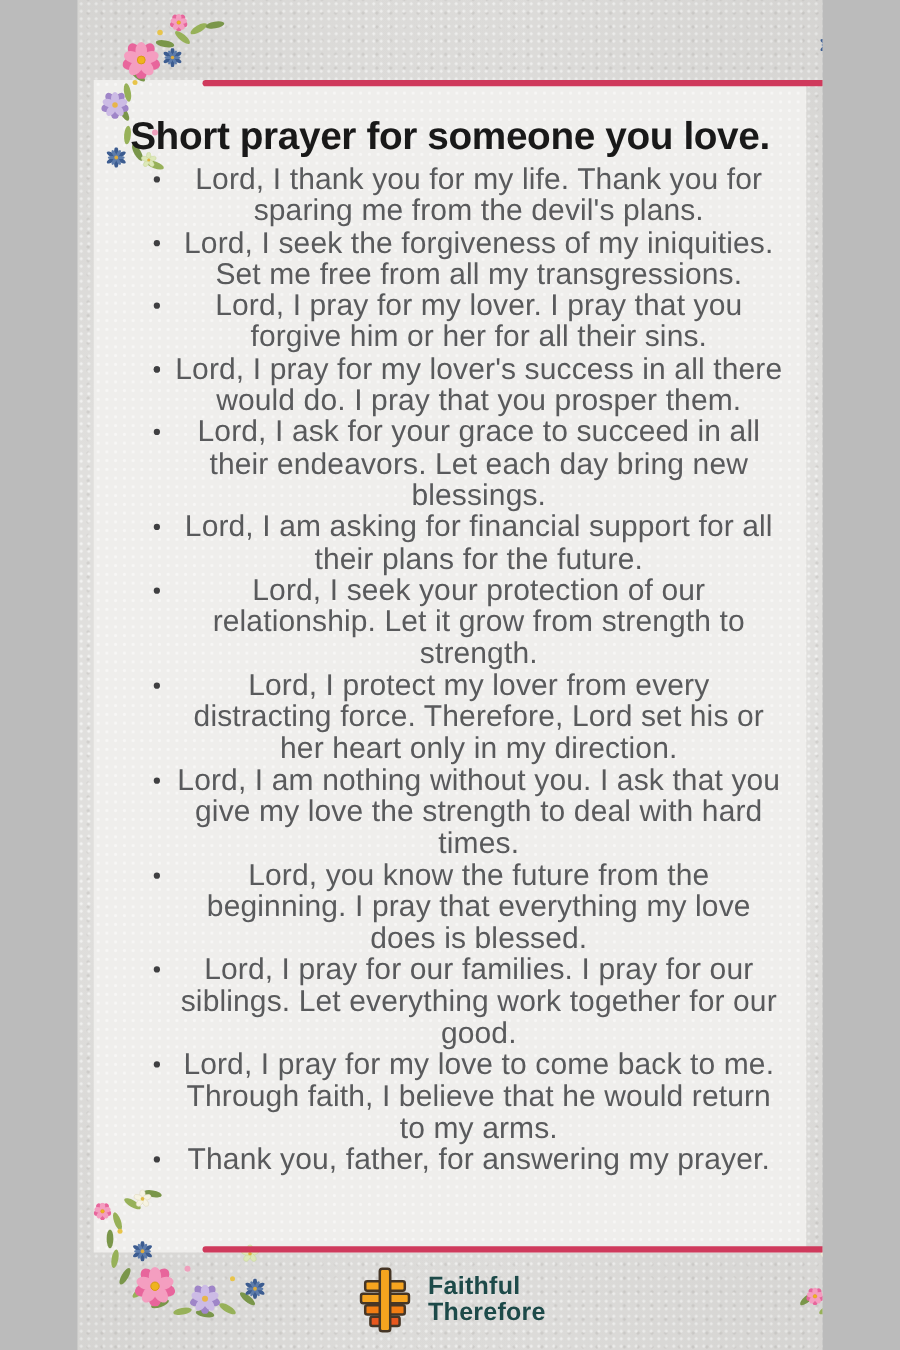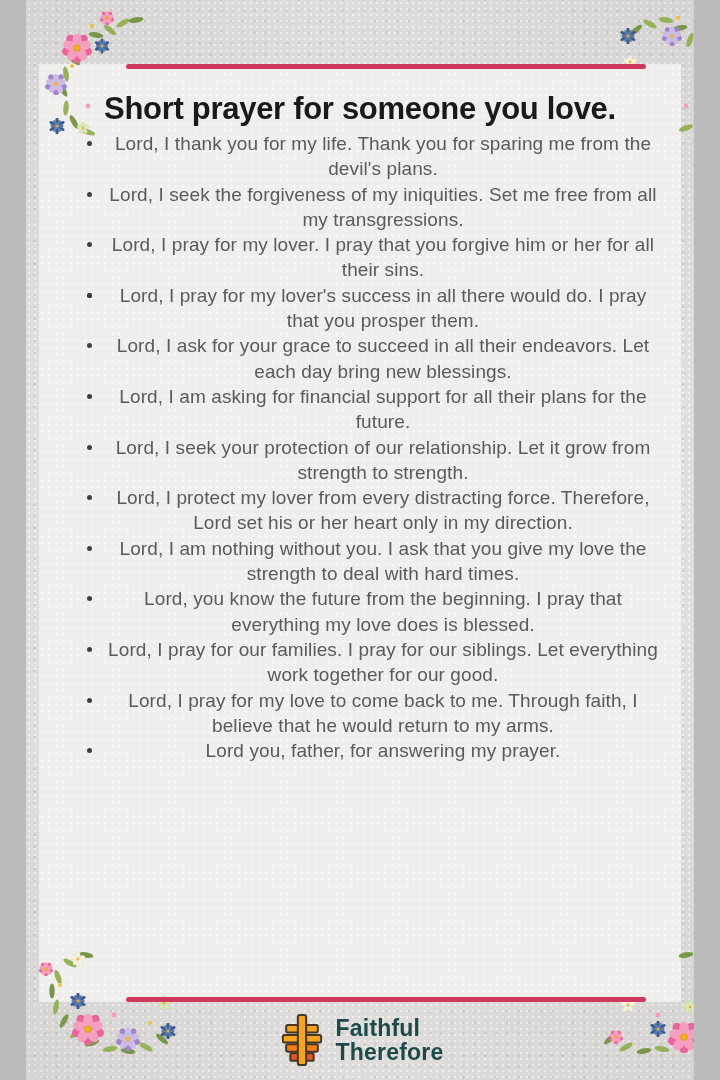--- a/index.html
+++ b/index.html
@@ -9,21 +9,21 @@
     --logo-text:#1d4a49;
     --cross-amber:#f6a41f;
     --cross-orange:#f17d13;
     --cross-flame:#e9571d;
     --background:#e0dfdd;
     --panel:#efeeec;
   }
   html,body{margin:0;padding:0;}
   body{background:#bbb;font-family:"Liberation Sans","DejaVu Sans",sans-serif;}
   .canvas{
-    position:relative;width:668px;height:1080px;margin:0 auto;overflow:hidden;
+    position:relative;width:596px;height:1080px;margin:0 auto;overflow:hidden;
     background-color:var(--background);
     background-image:
       radial-gradient(circle at 0 0, rgba(120,118,114,.10), transparent 30%),
       radial-gradient(circle at 100% 0, rgba(120,118,114,.10), transparent 30%),
       radial-gradient(circle at 0 100%, rgba(120,118,114,.10), transparent 30%),
       radial-gradient(circle at 100% 100%, rgba(120,118,114,.10), transparent 30%),
       radial-gradient(rgba(255,255,255,.6) 1px, transparent 1.4px),
       radial-gradient(rgba(150,148,144,.22) 1px, transparent 1.5px);
     background-size:100% 100%,100% 100%,100% 100%,100% 100%,6px 6px,11px 11px;
     background-position:0 0,0 0,0 0,0 0,0 0,3px 5px;
@@ -39,32 +39,32 @@
   .rule.top{left:100px;width:520px;top:64px;}
   .rule.bottom{left:100px;width:520px;top:997px;}
   .title{
     position:absolute;z-index:3;left:40px;right:40px;top:70px;
     text-align:center;font-weight:700;font-size:31px;letter-spacing:-.3px;
     color:var(--title-text);font-family:"Liberation Sans","DejaVu Sans",sans-serif;
   }
   .prayer-list{position:absolute;z-index:3;left:78px;right:32px;top:131px;}
   .prayer-item{
     position:relative;text-align:center;color:var(--body-text);
-    font-size:19px;line-height:25.3px;letter-spacing:.1px;
+    font-size:24px;line-height:25.3px;letter-spacing:.1px;
   }
   .bullet{
     position:absolute;left:-17px;top:10px;width:5px;height:5px;border-radius:50%;
     background:#3f3f41;display:block;
   }
   .footer-logo{
     position:absolute;z-index:3;left:0;right:0;top:1011px;
     display:flex;justify-content:center;align-items:center;gap:9px;
   }
   .logo-text{
-    font-weight:700;font-size:23px;line-height:1.06;color:var(--logo-text);
+    font-weight:700;font-size:20px;line-height:1.06;color:var(--logo-text);
     letter-spacing:.2px;
   }
   .floral{position:absolute;z-index:2;pointer-events:none;}
   .fl-tl{left:4px;top:8px;}
   .fl-tr{left:556px;top:6px;}
   .fl-bl{left:4px;top:935px;}
   .fl-br{left:546px;top:935px;}
 </style>
 </head>
 <body>
@@ -275,21 +275,21 @@
       <div class="prayer-item"><span class="bullet"></span></div>
       <div class="prayer-item"><span class="bullet"></span><span>Lord, I pray for my lover's success in all there would do. I pray that you prosper them.</span></div>
       <div class="prayer-item"><span class="bullet"></span><span>Lord, I ask for your grace to succeed in all their endeavors. Let each day bring new blessings.</span></div>
       <div class="prayer-item"><span class="bullet"></span><span>Lord, I am asking for financial support for all their plans for the future.</span></div>
       <div class="prayer-item"><span class="bullet"></span><span>Lord, I seek your protection of our relationship. Let it grow from strength to strength.</span></div>
       <div class="prayer-item"><span class="bullet"></span><span>Lord, I protect my lover from every distracting force. Therefore, Lord set his or her heart only in my direction.</span></div>
       <div class="prayer-item"><span class="bullet"></span><span>Lord, I am nothing without you. I ask that you give my love the strength to deal with hard times.</span></div>
       <div class="prayer-item"><span class="bullet"></span><span>Lord, you know the future from the beginning. I pray that everything my love does is blessed.</span></div>
       <div class="prayer-item"><span class="bullet"></span><span>Lord, I pray for our families. I pray for our siblings. Let everything work together for our good.</span></div>
       <div class="prayer-item"><span class="bullet"></span><span>Lord, I pray for my love to come back to me. Through faith, I believe that he would return to my arms.</span></div>
-      <div class="prayer-item"><span class="bullet"></span><span>Lord you, father, for answering my prayer.</span></div>
+      <div class="prayer-item"><span class="bullet"></span><span>Thank you, father, for answering my prayer.</span></div>
     </div>
 
   <div class="footer-logo">
     <svg width="50" height="58" viewBox="0 0 60 66">
       <g stroke="#463626" stroke-width="2.4" stroke-linejoin="round">
         <rect x="7" y="27" width="46" height="9" rx="2" fill="var(--cross-amber)"></rect>
         <rect x="11" y="38" width="38" height="9" rx="2" fill="var(--cross-orange)"></rect>
         <rect x="16" y="49" width="28" height="9" rx="2" fill="var(--cross-flame)"></rect>
         <rect x="11" y="15" width="38" height="9" rx="2" fill="var(--cross-amber)"></rect>
         <rect x="25" y="3" width="10" height="60" rx="2.5" fill="var(--cross-amber)"></rect>

